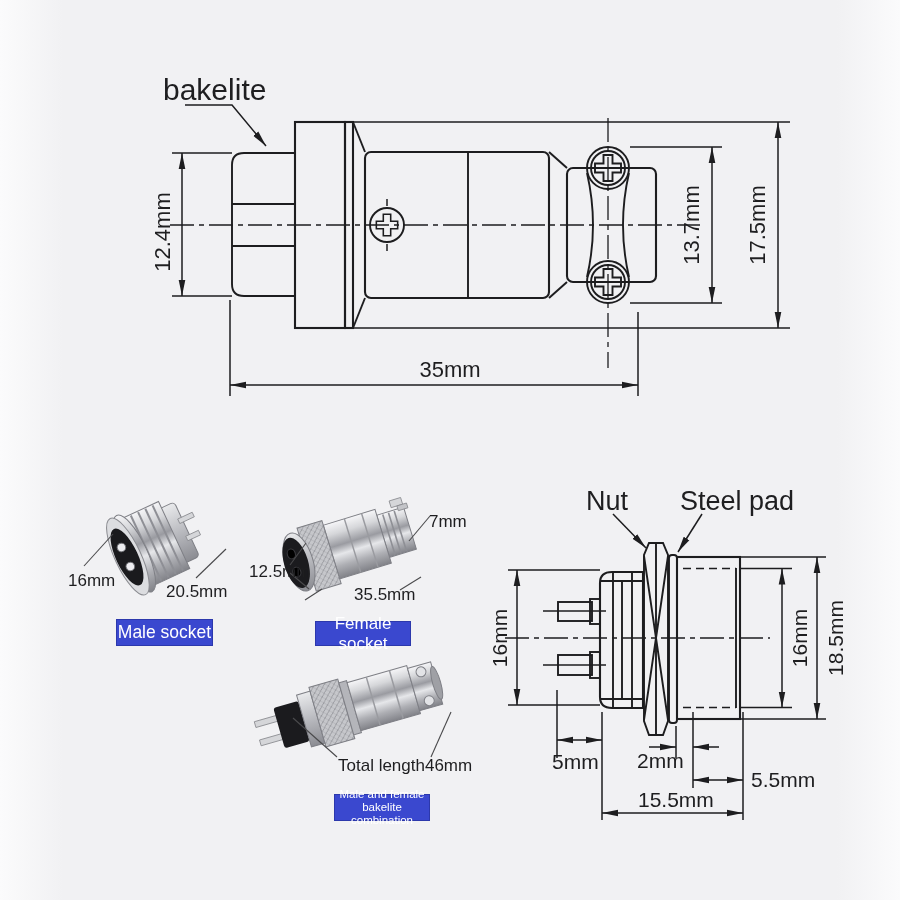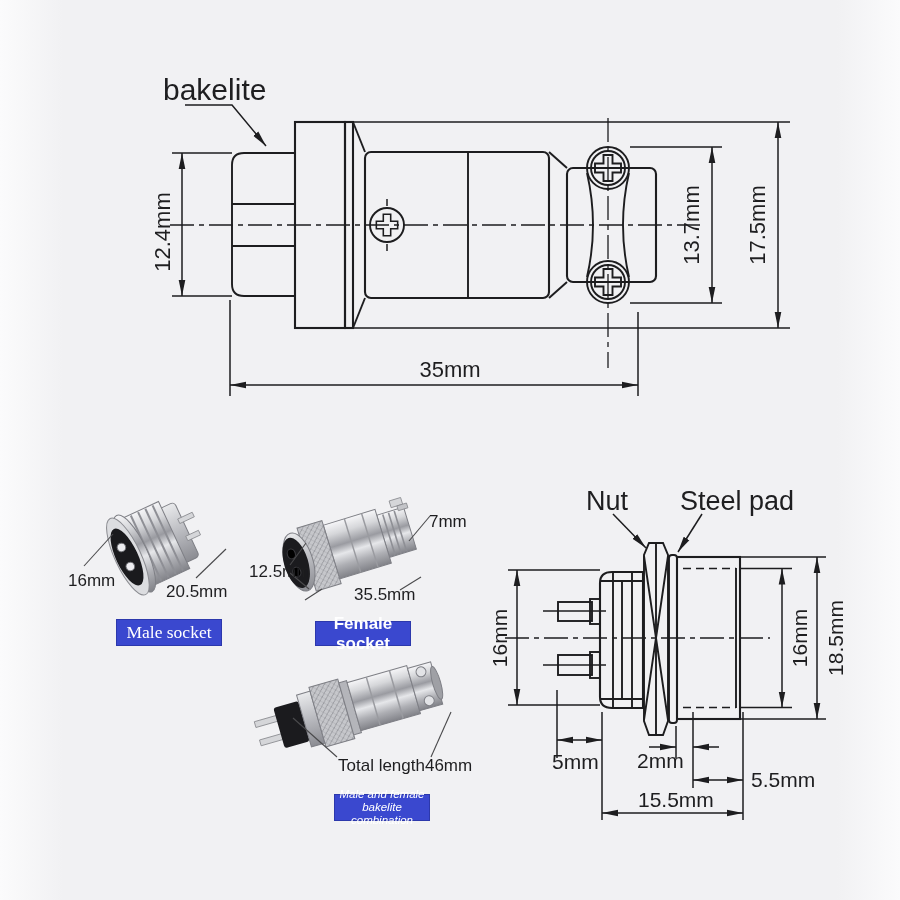--- a/index.html
+++ b/index.html
@@ -266,24 +266,24 @@
 
     <line class="dim" x1="743" y1="712" x2="743" y2="820"></line>
     <line class="dim" x1="693" y1="780" x2="743" y2="780" marker-start="url(#arw)" marker-end="url(#arw)"></line>
     <text class="dimtext2" x="751" y="787">5.5mm</text>
 
     <line class="dim" x1="602" y1="813" x2="743" y2="813" marker-start="url(#arw)" marker-end="url(#arw)"></line>
     <text class="dimtext2" x="638" y="807">15.5mm</text>
   </g>
 </svg>
 
-<div class="caption" style="left: 116px; top: 619px; width: 106px; height: 27px; font-size: 17.5px; background: rgb(58, 72, 207); border: 1px solid rgb(44, 56, 172); color: rgb(255, 255, 255); font-family: Liberation Serif, serif;">
+<div class="caption" style="left: 116px; top: 619px; width: 97px; height: 27px; font-size: 17.5px; background: rgb(58, 72, 207); border: 1px solid rgb(44, 56, 172); color: rgb(255, 255, 255);">
   <span>Male socket</span>
 </div>
-<div class="caption" style="left: 315px; top: 621px; width: 96px; height: 25px; font-size: 17px; background: rgb(58, 72, 207); border: 1px solid rgb(44, 56, 172); color: rgb(255, 255, 255); font-weight: bold;">
+<div class="caption" style="left: 315px; top: 621px; width: 96px; height: 25px; font-size: 17px; background: rgb(58, 72, 207); border: 1px solid rgb(44, 56, 172); color: rgb(255, 255, 255);">
   <span>Female socket</span>
 </div>
-<div class="caption" style="left: 334px; top: 794px; width: 96px; height: 27px; font-size: 11.5px; line-height: 13px; flex-direction: column; background: rgb(58, 72, 207); border: 1px solid rgb(44, 56, 172); color: rgb(255, 255, 255); font-style: italic;">
+<div class="caption" style="left: 334px; top: 794px; width: 96px; height: 27px; font-size: 11.5px; line-height: 13px; flex-direction: column; background: rgb(58, 72, 207); border: 1px solid rgb(44, 56, 172); color: rgb(255, 255, 255);">
   <span>Male and female</span>
   <span>bakelite combination</span>
 </div>
 
 </div>
 
 </body></html>

